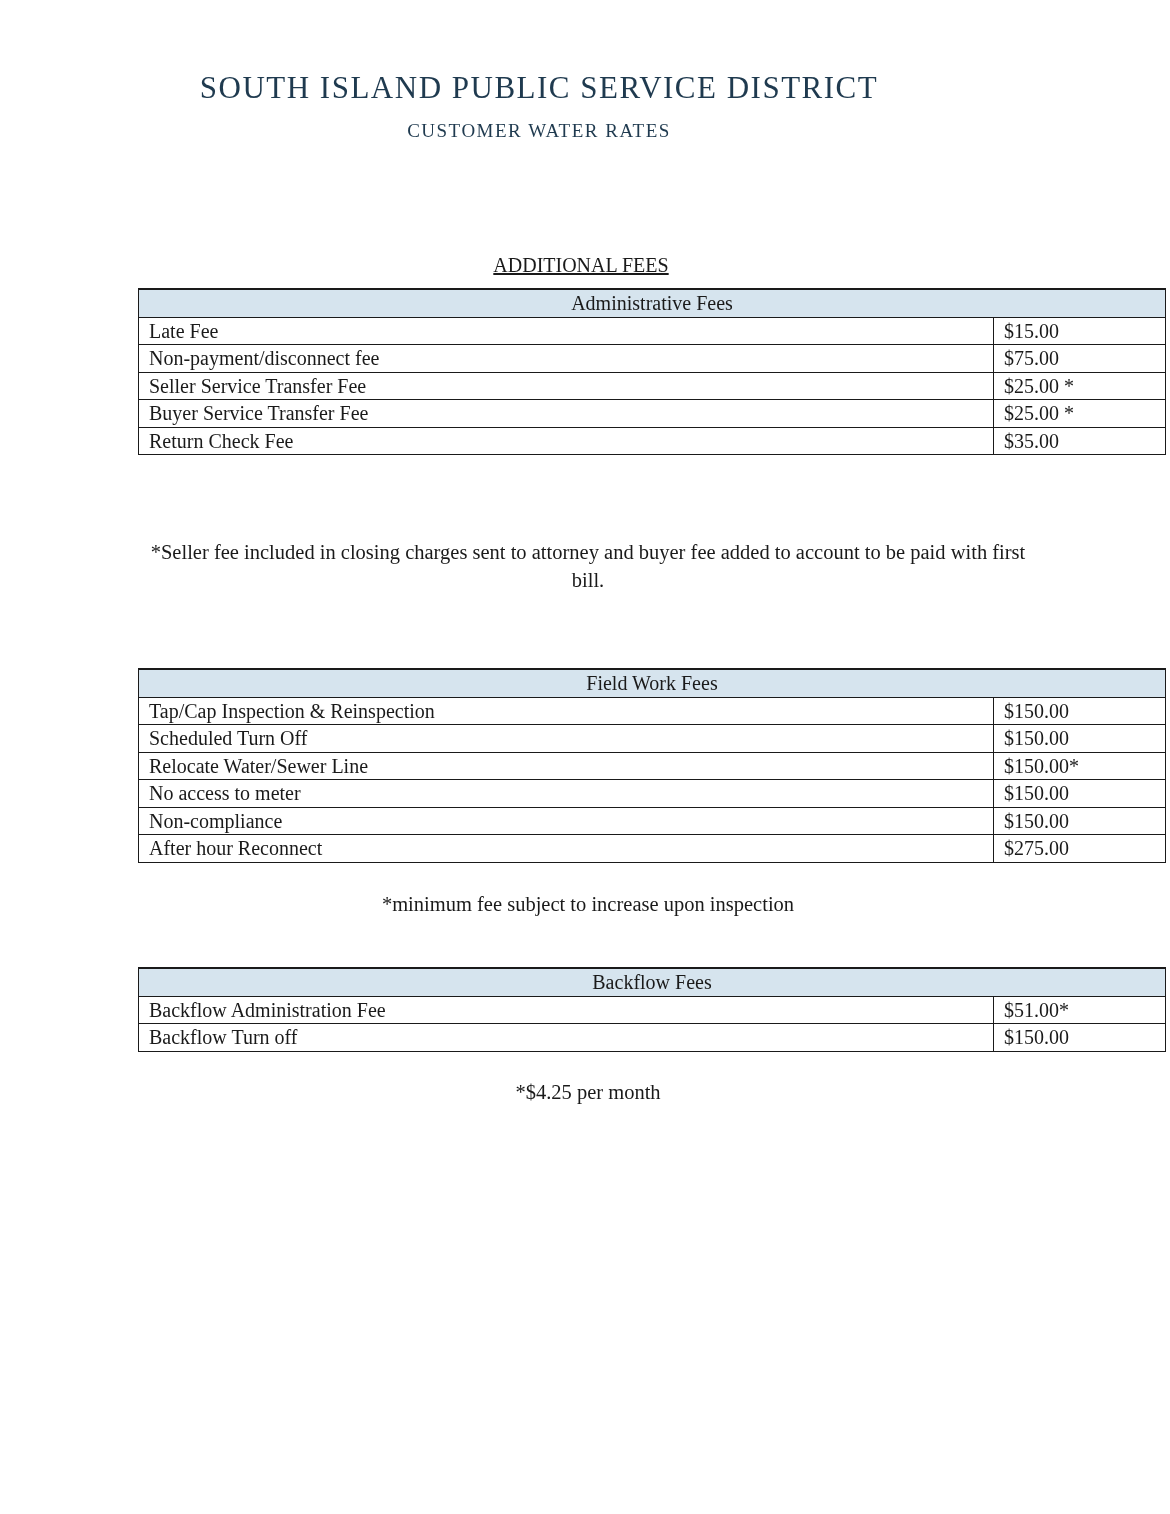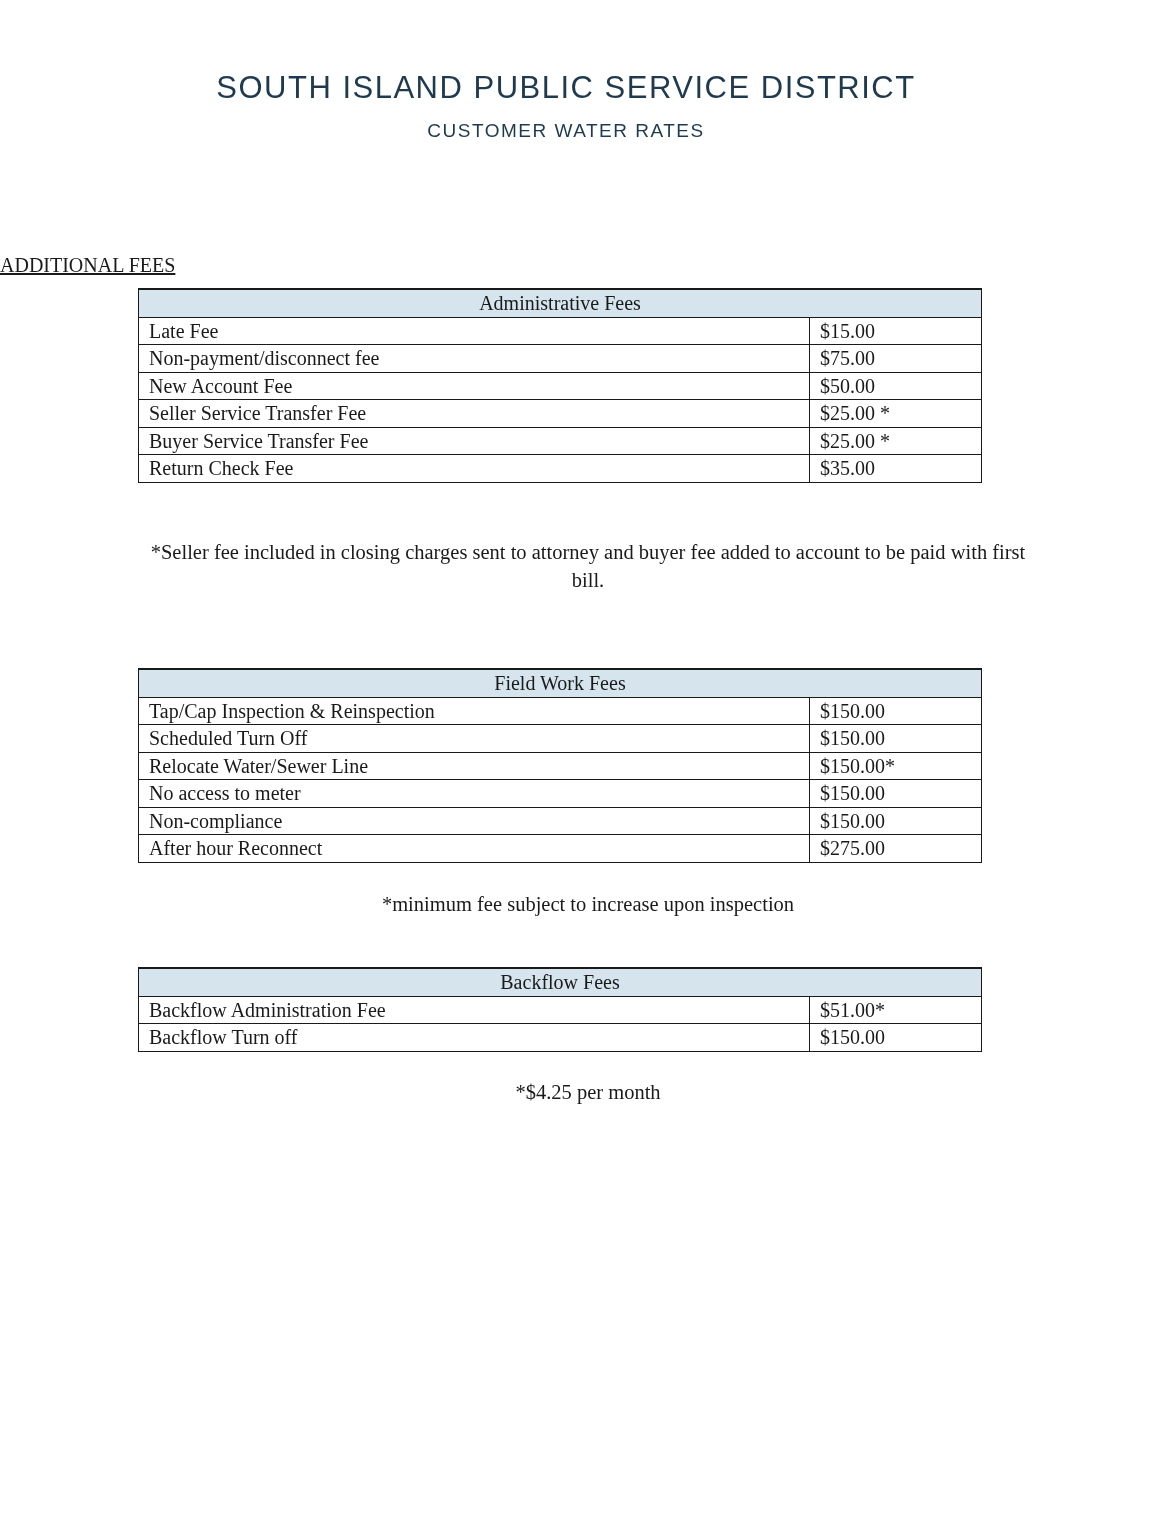--- a/index.html
+++ b/index.html
@@ -4,32 +4,31 @@
   <style>
     html, body { margin: 0; padding: 0; background: #ffffff; }
     body {
       width: 1170px; height: 1514px; position: relative; overflow: hidden;
       font-family: "DejaVu Serif", "Liberation Serif", serif;
       color: #1a1a1a;
     }
     .title {
       position: absolute; left: 0; width: 1078px; text-align: center;
       color: #1f3a4f; letter-spacing: 1.5px;
-      font-family: Liberation Sans, sans-serif;
-      padding-left: 27px;
+      font-family: Liberation Serif, serif;
     }
     .title.main { top: 70px; font-size: 31px; }
     .title.sub { top: 120px; font-size: 19px; }
     .section-heading {
-      position: absolute; left: 0; width: 1162px; top: 254px; 
+      position: absolute; left: 0; width: 1162px; top: 254px; text-align: center;
       font-size: 20px; text-decoration: underline;
       font-family: "Liberation Serif", "DejaVu Serif", serif;
     }
     table.fees {
-      position: absolute; left: 138px; width: 844px;
+      position: absolute; left: 138px; width: 1028px;
       border-collapse: collapse;
       font-family: "Liberation Serif", "DejaVu Serif", serif;
       font-size: 20px;
     }
     table.fees td, table.fees th {
       border: 1.5px solid #1a1a1a; padding: 0 10px; height: 26.5px;
       line-height: 26px; font-weight: normal; text-align: left;
     }
     table.fees th {
       background: #d6e4ee; text-align: center;
@@ -62,24 +61,20 @@
       </tr>
   </thead>
   <tbody>
     <tr>
         <td>Late Fee</td>
         <td class="amount">$15.00</td>
       </tr>
     <tr>
         <td>Non-payment/disconnect fee</td>
         <td class="amount">$75.00</td>
-      </tr>
-    <tr>
-        <td>New Account Fee</td>
-        <td class="amount">$50.00</td>
       </tr>
     <tr>
         <td>Seller Service Transfer Fee</td>
         <td class="amount">$25.00 *</td>
       </tr>
     <tr>
         <td>Buyer Service Transfer Fee</td>
         <td class="amount">$25.00 *</td>
       </tr>
     <tr>

